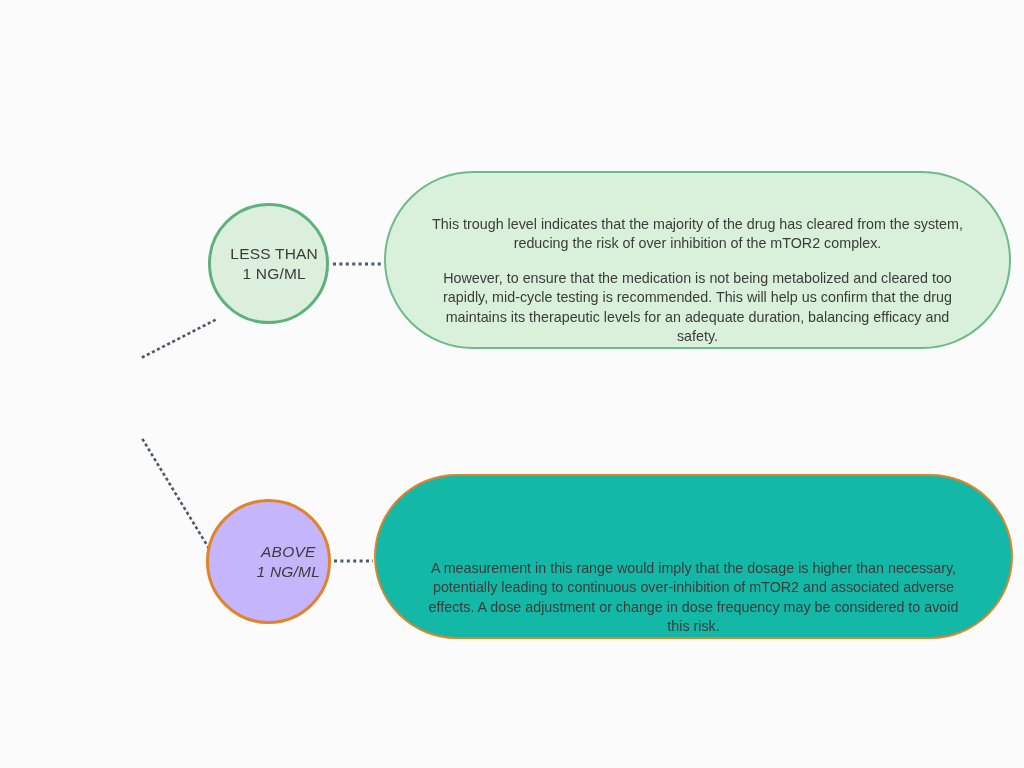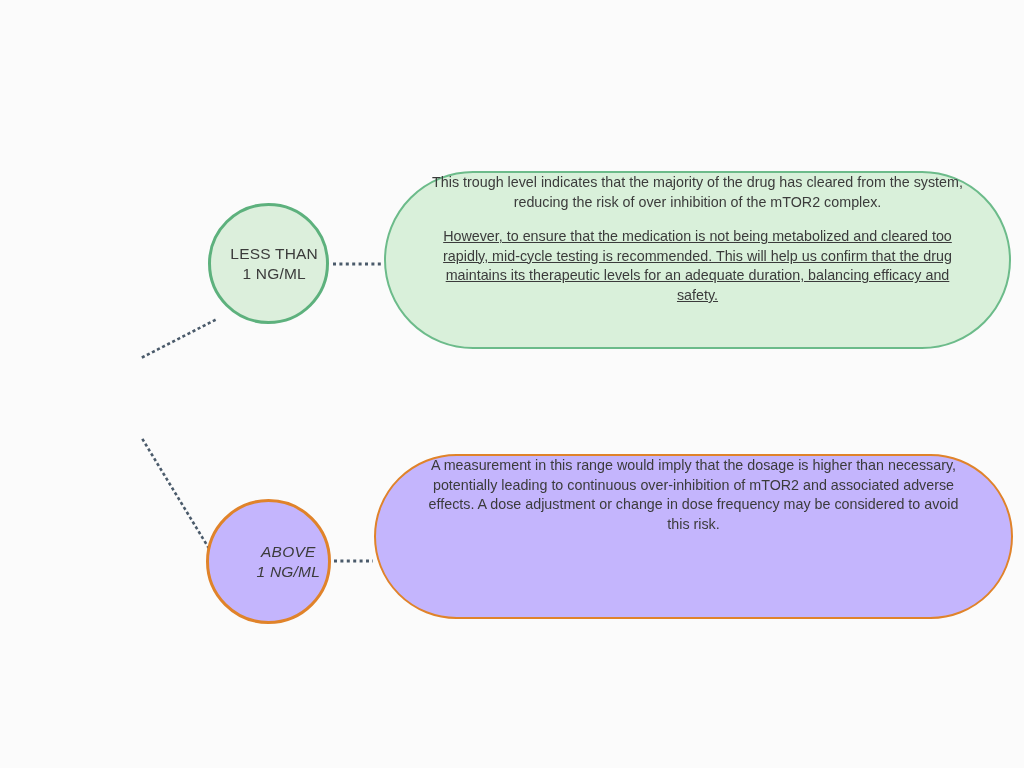--- a/index.html
+++ b/index.html
@@ -78,53 +78,52 @@
     border: 3px solid #e0832a;
     font-style: italic;
   }
 
   
   .node-pill {
     position: absolute;
     box-sizing: border-box;
     border-radius: 999px;
     display: flex;
-    align-items: flex-start;
+    align-items: flex-end;
     justify-content: center;
     text-align: center;
   }
   .node-pill .body {
     font-size: 14.3px;
     line-height: 1.37;
     color: #3b3b3b;
     padding: 0 44px;
   }
   .node-pill .body p {
     margin: 0;
   }
   .node-pill .body p + p {
     margin-top: 1.05em;
-    text-decoration: underline;
   }
 
   #node-green-box {
     left: 384px;
     top: 171px;
     width: 627px;
     height: 178px;
     background: #d9f0da;
     border: 2px solid #6cbb8a;
   }
 
   #node-orange-box {
     left: 374px;
-    top: 454px;
+    top: 474px;
     width: 639px;
     height: 165px;
-    background: #c4b5fd;
+    background: #14b8a6;
     border: 2px solid #e0832a;
   }
 </style>
 </head>
 <body>
 
 <div id="canvas">
 
   <svg class="edges" viewBox="0 0 1024 768" xmlns="http://www.w3.org/2000/svg">
 

